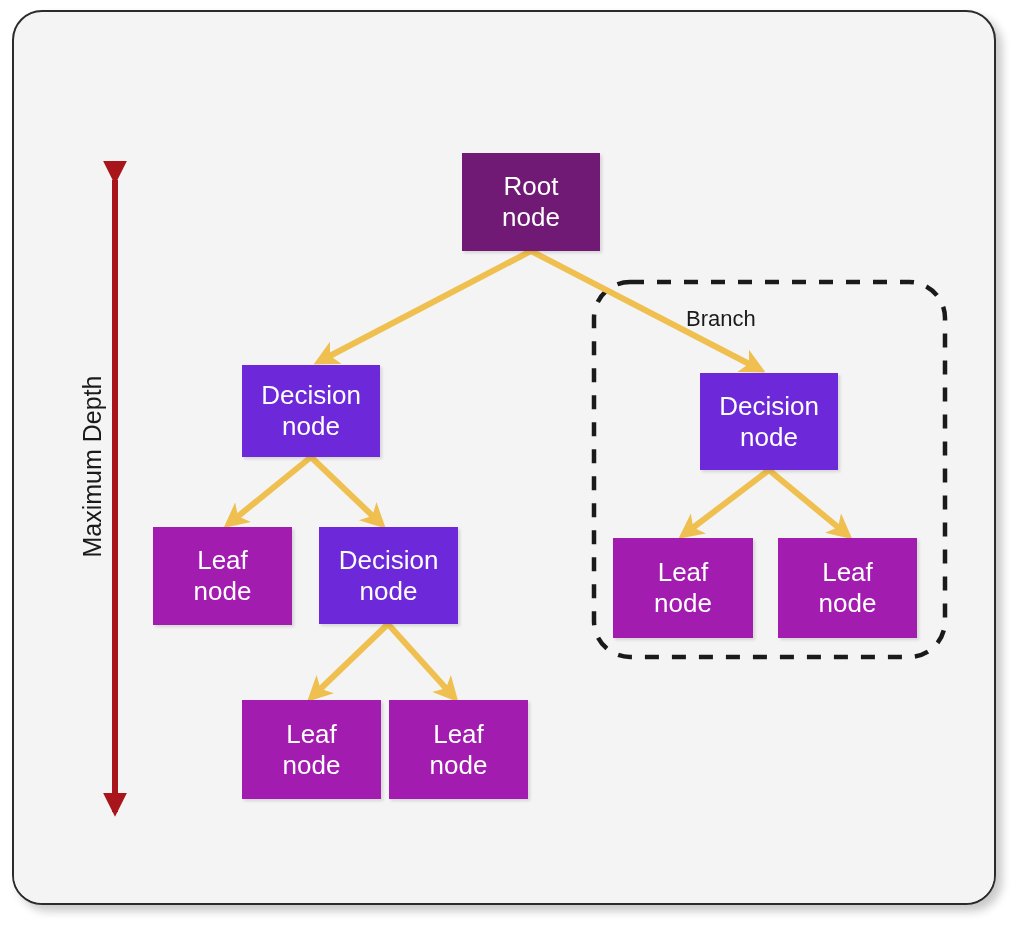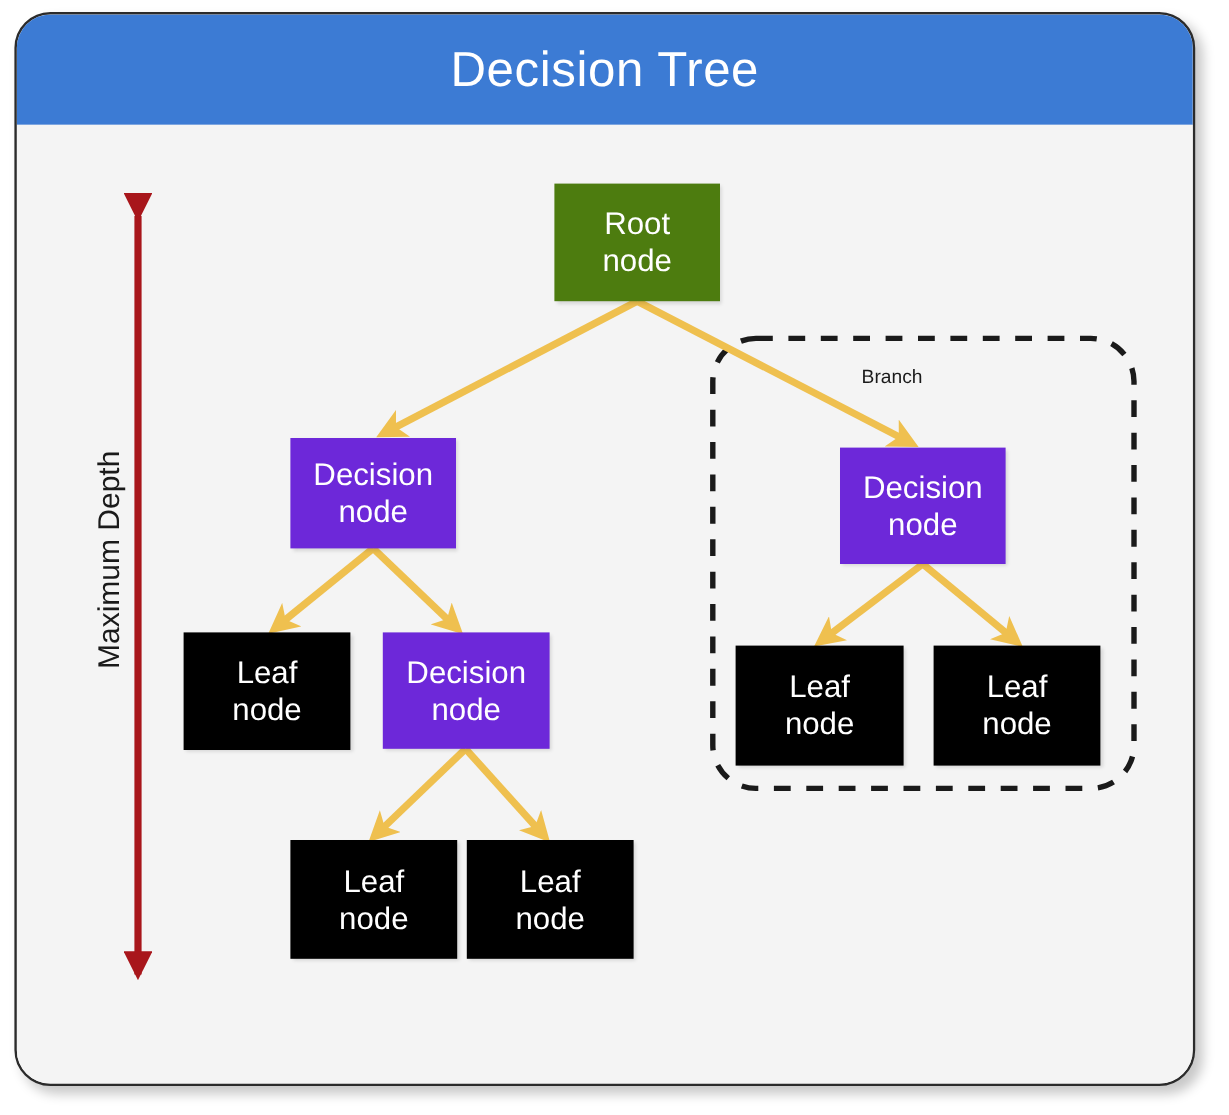--- a/index.html
+++ b/index.html
@@ -71,30 +71,30 @@
     align-items: center;
     justify-content: center;
     color: #ffffff;
     font-size: 26px;
     line-height: 1.18;
     text-align: center;
     box-sizing: border-box;
     box-shadow: 2px 2px 3px rgba(0,0,0,0.13);
   }
   .node span { display: block; }
-  .node-root     { background: #4d7c0f; }
+  .node-root     { background: #701a75; }
   .node-decision { background: #6d28d9; }
-  .node-leaf     { background: #000000; }
+  .node-leaf     { background: #a21caf; }
 
   
   #branch-label {
     position: absolute;
-    left: 718px;
+    left: 686px;
     top: 306px;
-    font-size: 16px;
+    font-size: 22px;
     color: #1a1a1a;
   }
   
   #depth-label {
     position: absolute;
     left: -8px;
     top: 452px;
     width: 200px;
     text-align: center;
     font-size: 25px;
@@ -111,23 +111,20 @@
     font-size: 29px;
     color: #1a1a1a;
   }
 </style>
 </head>
 <body>
 
 <div id="canvas">
 
   <div id="card">
-    <div id="card-header">
-      <div id="card-title">Decision Tree</div>
-    </div>
     <div id="card-body"></div>
   </div>
 
   <svg id="overlay" viewBox="0 0 1024 929" xmlns="http://www.w3.org/2000/svg">
     <defs>
       <marker id="arrowhead" markerWidth="4.2" markerHeight="4.2" refX="2.6" refY="2.1" orient="auto" markerUnits="strokeWidth">
         <path d="M0,0 L4.2,2.1 L0,4.2 L1.1,2.1 Z" fill="#efc04f"></path>
       </marker>
       <marker id="depthhead-end" markerWidth="4" markerHeight="4" refX="3.2" refY="2" orient="auto" markerUnits="strokeWidth">
         <path d="M0,0 L4,2 L0,4 Z" fill="#a8161b"></path>

